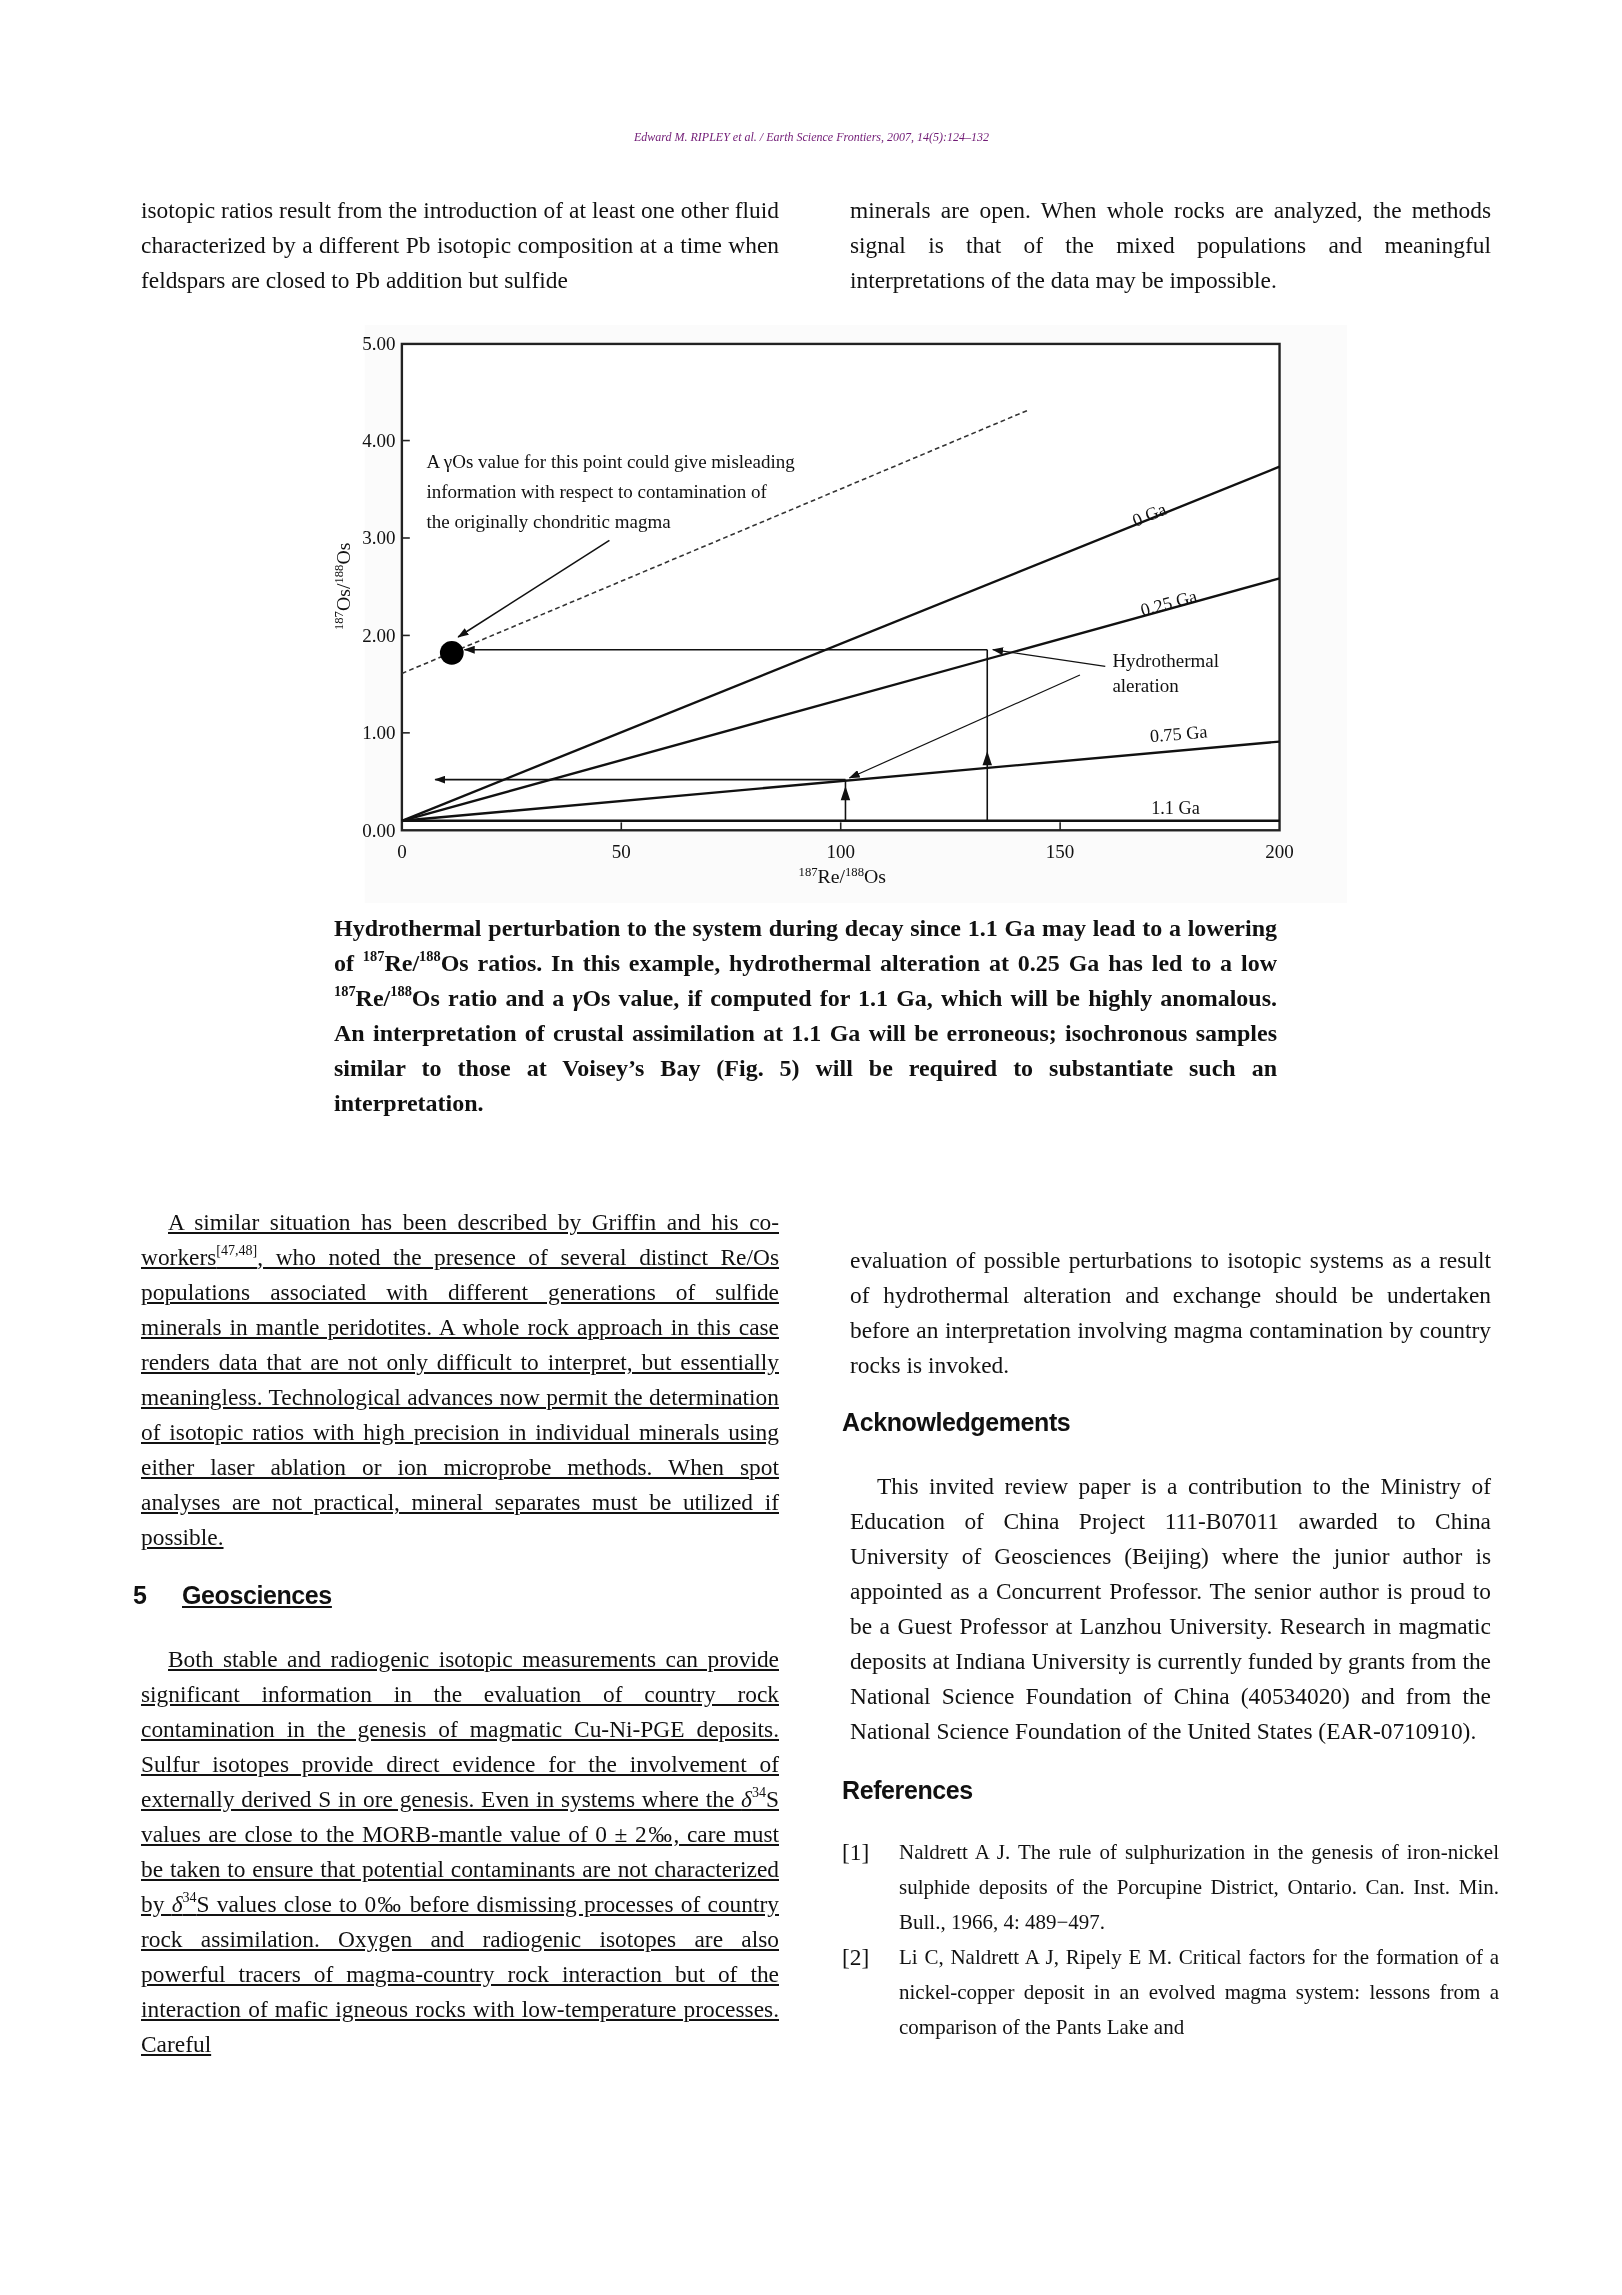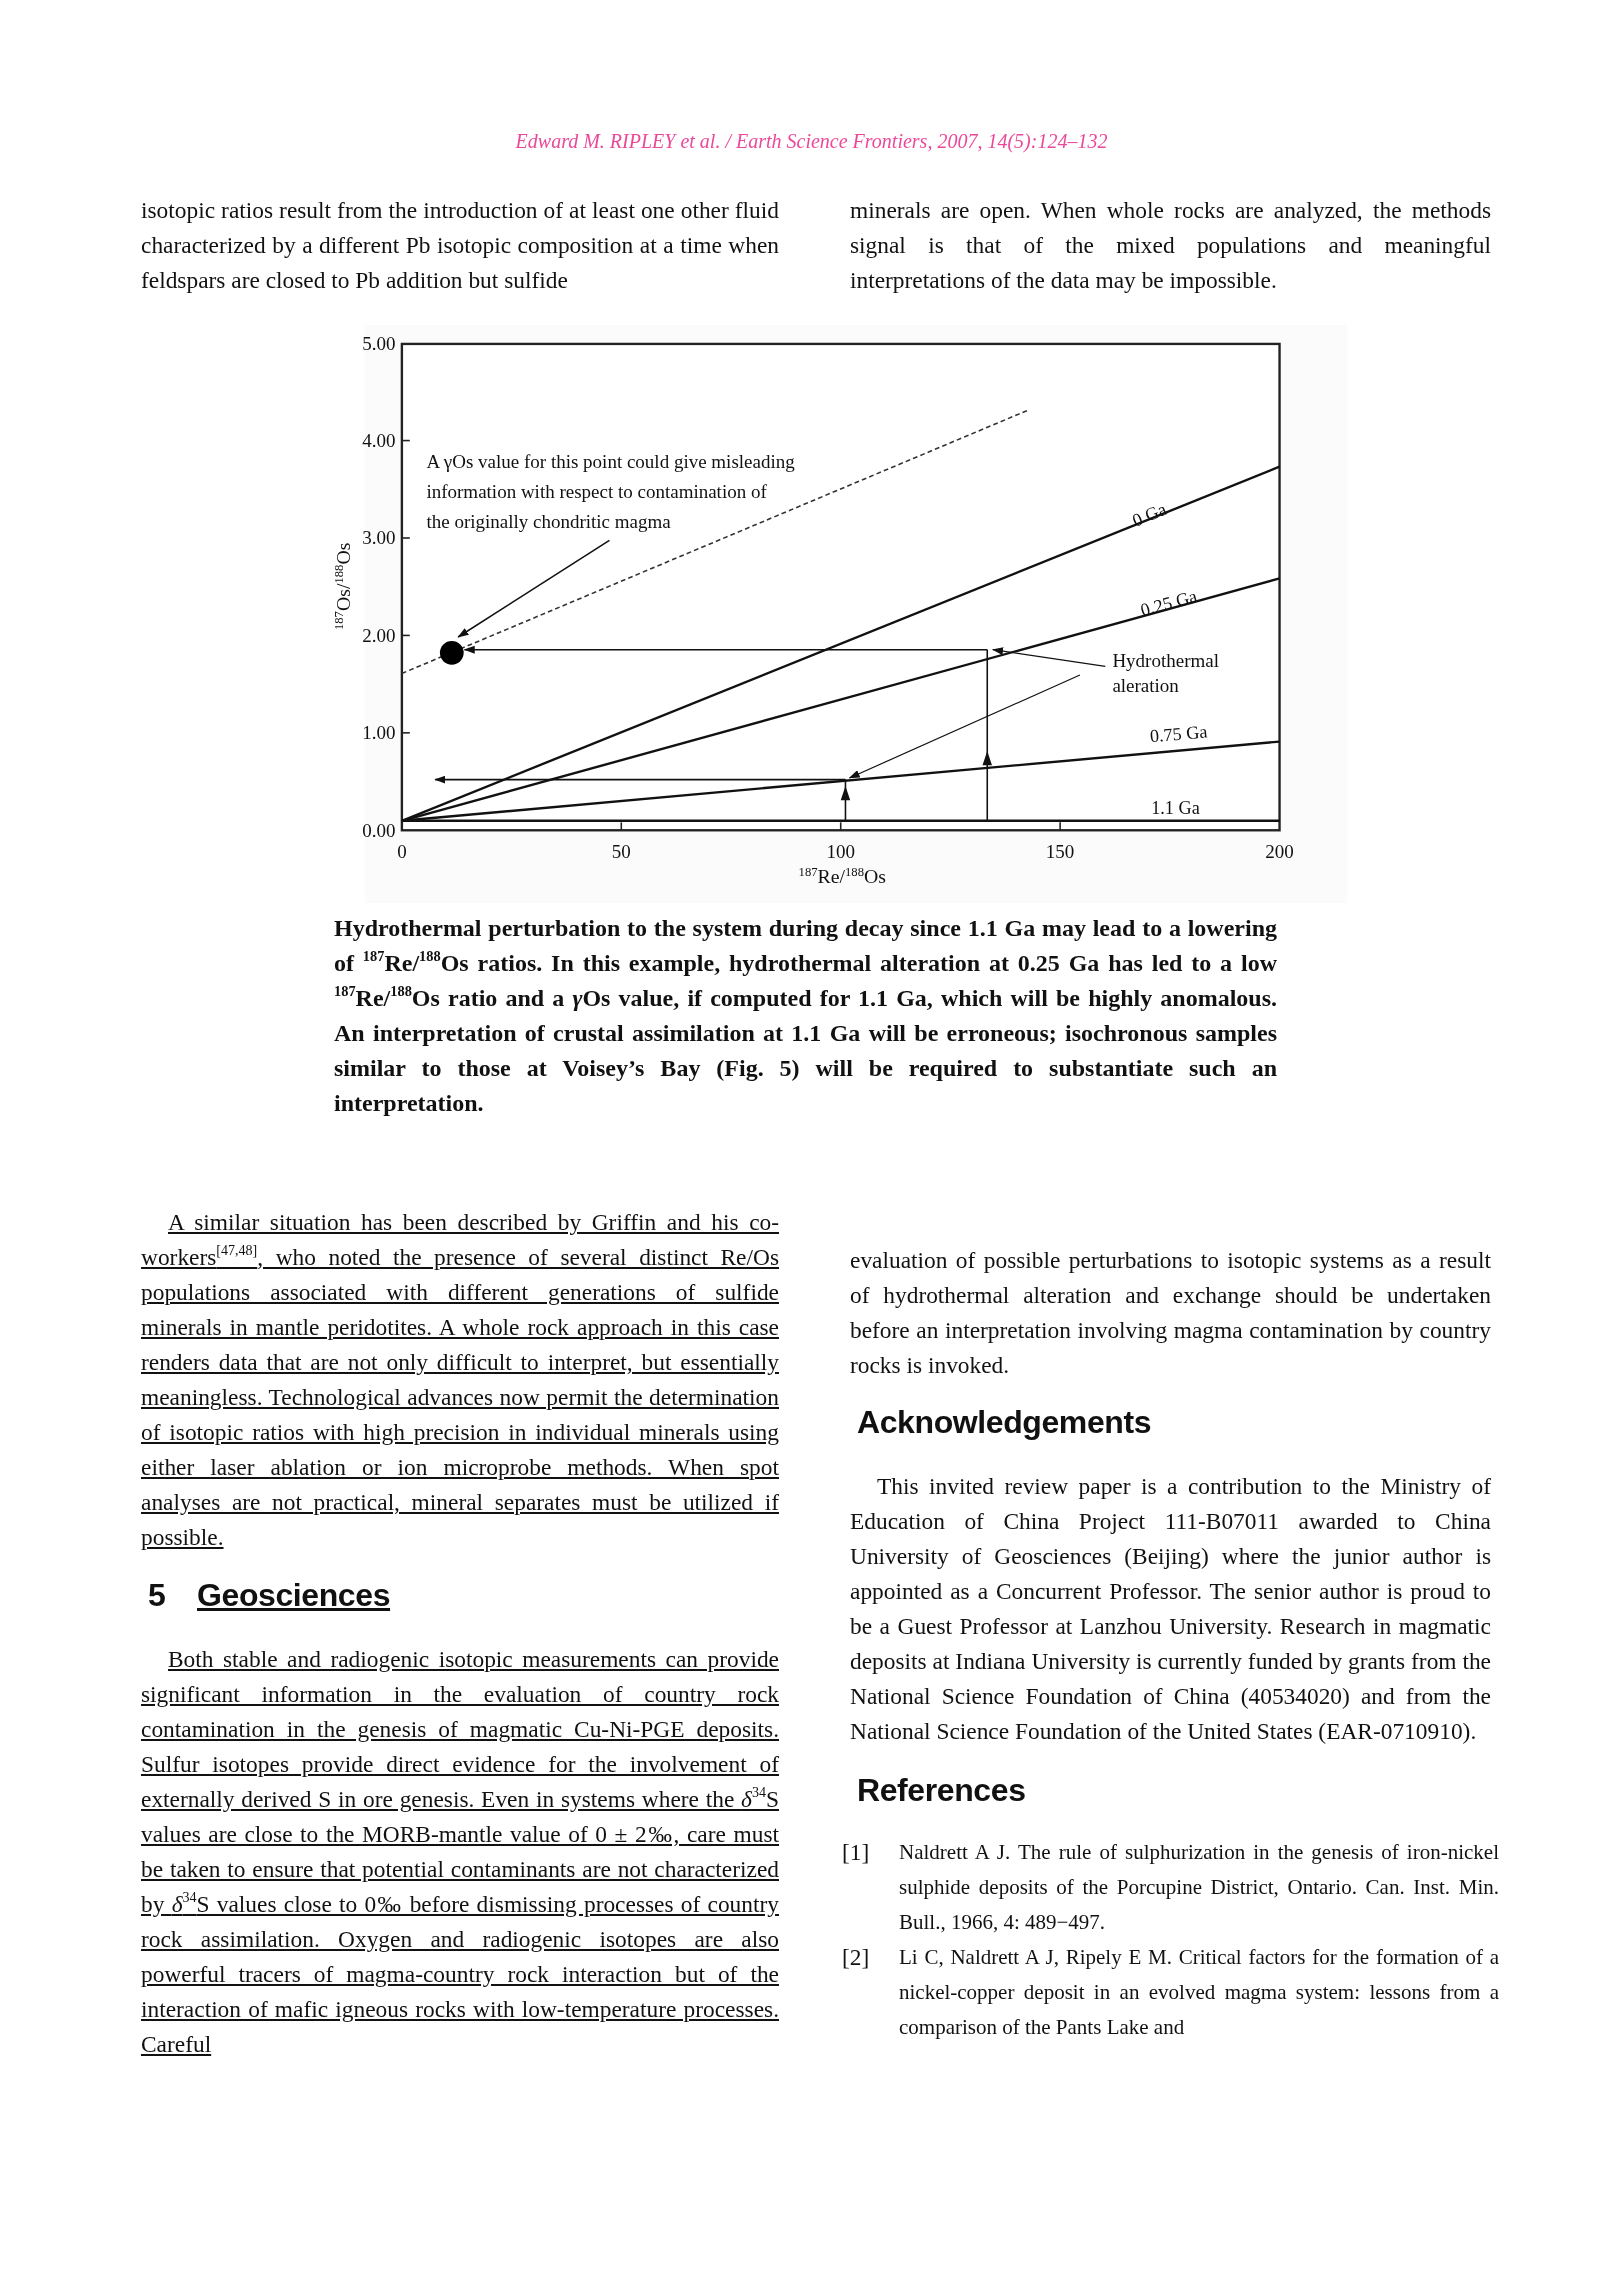--- a/index.html
+++ b/index.html
@@ -1,26 +1,26 @@
 <!DOCTYPE html>
 <html style="font-size:12.7px"><head>
 <meta charset="utf-8">
 <style>
   html, body { margin:0; padding:0; background:#ffffff; }
   body { width:1623px; height:2295px; position:relative; overflow:hidden;
          font-family:"Liberation Serif", "DejaVu Serif", serif; color:#111; }
   .running-head { position:absolute; top:130px; left:0; width:1623px; text-align:center;
-                  font-style:italic; font-size:20px; color:#ec4899; }
+                  font-style:italic; font-size:12px; color:#701a75; }
   .col { position:absolute; font-size:23.4px; line-height:35px; text-align:justify; }
   .col p { margin:8px; }
   .indent { text-indent:27px; }
   .left { left:133px; width:654px; }
   .right { left:842px; width:657px; }
   .h-sec { font-family:"Liberation Sans", "DejaVu Sans", sans-serif; font-weight:bold;
-           font-size:32px; letter-spacing:-0.4px; margin:15px; }
+           font-size:25px; letter-spacing:-0.4px; margin:0; }
   .h-sec .num { display:inline-block; width:49px; }
   sup { font-size:60%; line-height:0; vertical-align:0.72em; }
   .greek { font-style:italic; }
   .figure { position:absolute; left:317px; top:317px; width:1030px; height:602px; }
   .figure svg text { font-family:"Liberation Serif", "DejaVu Serif", serif; fill:#111; }
   .caption { position:absolute; left:334px; width:943px; top:911px; }
   .caption .title { text-align:center; font-size:22px; line-height:36px; }
   .caption .title b { margin-right:17.4px; }
   .caption .body { font-size:24px; line-height:35px; text-align:justify;font-weight:bold; }
   .ref { display:flex; }

